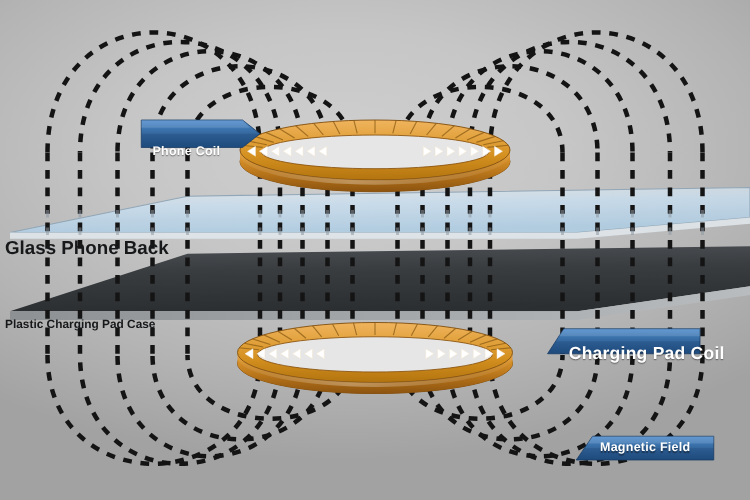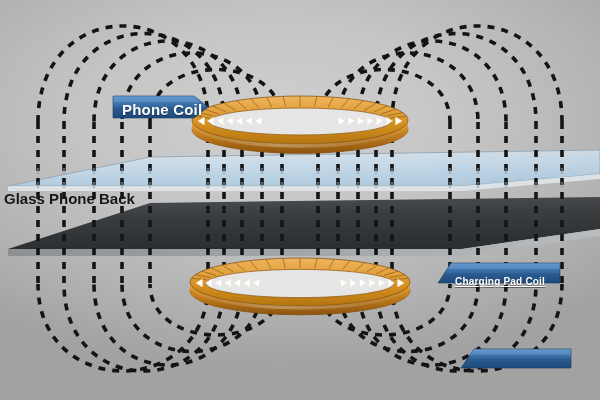--- a/index.html
+++ b/index.html
@@ -273,27 +273,33 @@
           <path d="M 451 263 L 560 263 L 560 283 L 438 283 Z" fill="url(#banner)" stroke="#153a62" stroke-width="0.6"></path>
           <path d="M 451 263 L 560 263 L 560 269 L 447 269 Z" fill="#ffffff" opacity="0.13" stroke="none"></path>
         </g>
         <g>
           <path d="M 474 349 L 571 349 L 571 368 L 461 368 Z" fill="url(#banner)" stroke="#153a62" stroke-width="0.6"></path>
           <path d="M 474 349 L 571 349 L 571 354.7 L 470 354.7 Z" fill="#ffffff" opacity="0.13" stroke="none"></path>
         </g>
       </g>
   </svg>
 
-  <div class="lbl" id="lbl-phone-coil" style="left: 122px; top: 96px; height: 26px; font-size: 15px;">
+  <div class="lbl" id="lbl-phone-coil" style="left: 122px; top: 108px; height: 26px; font-size: 10px;">
     <span>Phone Coil</span>
   </div>
 
-  <div class="lbl" id="lbl-charging-pad-coil" style="left: 455px; top: 263px; height: 37px; font-size: 10px; text-decoration: underline;">
+  <div class="lbl" id="lbl-charging-pad-coil" style="left: 455px; top: 263px; height: 37px; font-size: 14px;">
     <span>Charging Pad Coil</span>
   </div>
 
+  <div class="lbl" id="lbl-magnetic-field" style="left: 480px; top: 349px; height: 19px; font-size: 10px;">
+    <span>Magnetic Field</span>
+  </div>
 
   <div class="plate-caption" id="cap-glass" style="left: 4px; top: 190px; font-size: 15px;">
     <span>Glass Phone Back</span>
   </div>
 
+  <div class="plate-caption" id="cap-plastic" style="left: 4px; top: 254px; font-size: 9.5px;">
+    <span>Plastic Charging Pad Case</span>
+  </div>
 
 </div>
 
 </body></html>

